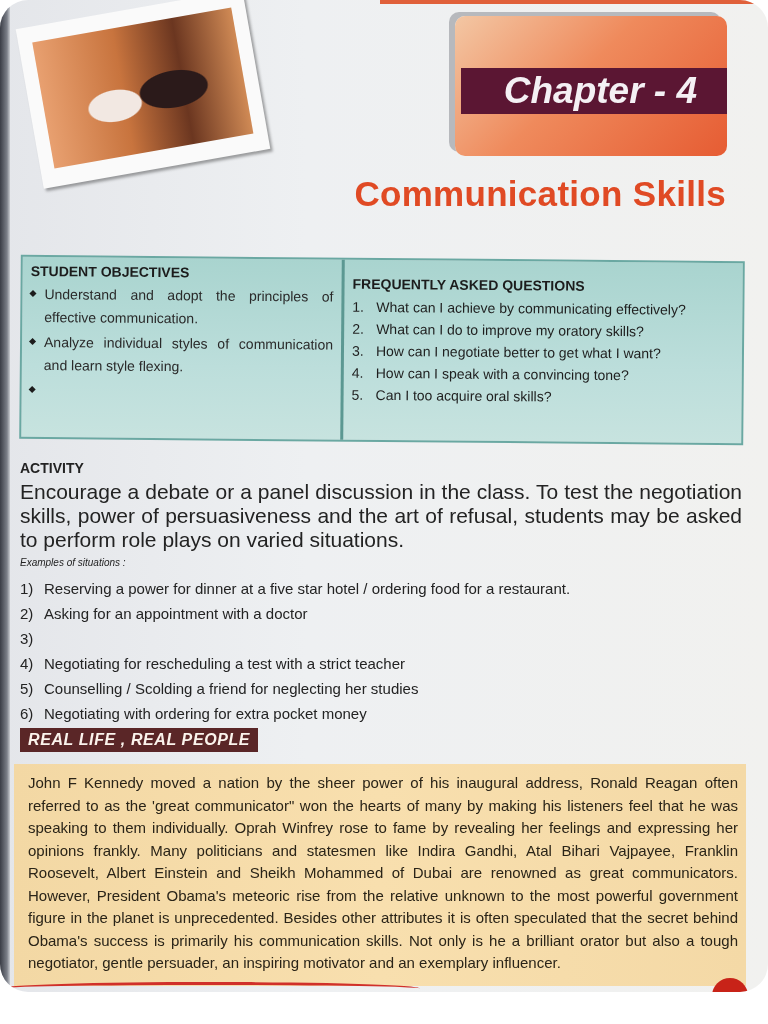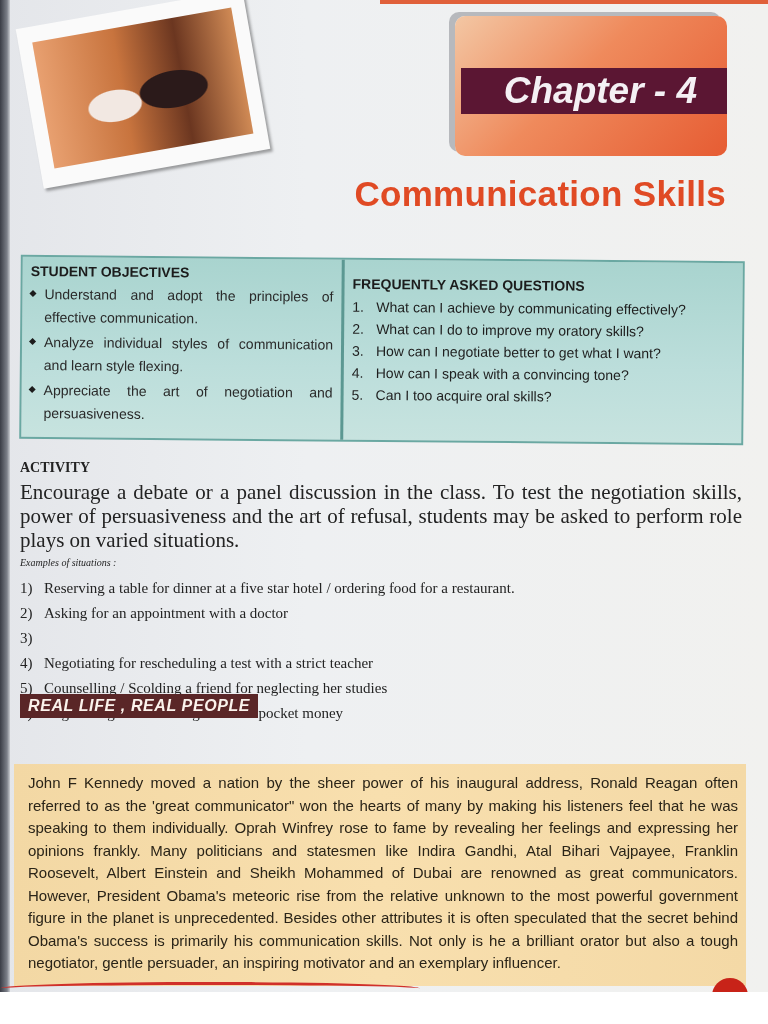--- a/index.html
+++ b/index.html
@@ -5,20 +5,21 @@
   html, body { margin:0; padding:0; }
   body {
     width:768px; height:1024px; position:relative; overflow:hidden;
     background:#ffffff;
     font-family:"Liberation Sans", sans-serif;
   }
   .page {
     position:absolute; left:0; top:0; width:768px; height:992px;
     background:linear-gradient(90deg,#e4e6ea 0%,#eef0f2 40%,#f1f1ef 100%);
     overflow:hidden;
+    border-radius:28px;
   }
   .spine {
     position:absolute; left:0; top:0; width:10px; height:992px;
     background:linear-gradient(90deg,#3a3d46,#7b7f88 70%,#c9ccd1);
   }
   .top-strip {
     position:absolute; left:380px; top:0; width:388px; height:4px;
     background:#e0603a;
   }
   .photo {
@@ -66,30 +67,30 @@
     position:relative; padding-left:14px; font-size:14px; line-height:23px; color:#2a2a2a;
     text-align:justify; margin-bottom:2px;
   }
   .obj-item .bullet {
     position:absolute; left:0; top:8px; width:5px; height:5px; background:#1c1c1c;
     transform:rotate(45deg);
   }
   .faq-item { display:flex; font-size:14px; line-height:22px; color:#1e1e1e; }
   .faq-item .num { width:24px; }
   .activity {
-    position:absolute; left:20px; top:460px; width:722px; color:#232323;font-family:Liberation Serif, serif;
+    position:absolute; left:20px; top:460px; width:722px; color:#232323;
   }
   .act-head { font-size:14px; font-weight:bold; margin-bottom:4px; }
   .act-text { font-size:21px; line-height:24px; text-align:justify; }
   .act-sub { font-size:10px; font-style:italic; line-height:22px; }
   .act-list { margin-top:2px; }
   .act-item { display:flex; font-size:15px; line-height:25px; }
   .act-item .num { width:24px; }
   .rl-tag {
-    position:absolute; left:20px; top:694px; height:24px; padding:0 8px;
+    position:absolute; left:20px; top:728px; height:24px; padding:0 8px;
     background:#5a2627; color:#fbf3ec; font-weight:bold; font-style:italic;
     font-size:16px; line-height:24px; letter-spacing:0.6px;
   }
   .rl-box {
     position:absolute; left:14px; top:764px; width:732px; height:222px;
     background:linear-gradient(90deg,#f3d8a4,#f8dfae 50%,#f4d9a6);
     padding:8px 8px 0 14px; box-sizing:border-box;
   }
   .rl-text {
     font-size:15px; line-height:22.5px; color:#2a2418; text-align:justify;
@@ -129,21 +130,20 @@
       <div class="obj-item">
         <span class="bullet"></span>
         <span>Understand and adopt the principles of effective communication.</span>
       </div>
       <div class="obj-item">
         <span class="bullet"></span>
         <span>Analyze individual styles of communication and learn style flexing.</span>
       </div>
       <div class="obj-item">
         <span class="bullet"></span>
-        <span>Appreciate the art of negotiation and persuasiveness.</span>
       </div>
     </div>
     <div class="faq-col">
       <div class="sec-head">FREQUENTLY ASKED QUESTIONS</div>
       <div class="faq-item">
         <span class="num">1.</span>
         <span>What can I achieve by communicating effectively?</span>
       </div>
       <div class="faq-item">
         <span class="num">2.</span>
@@ -164,21 +164,21 @@
     </div>
   </div>
 
   <div class="activity">
     <div class="act-head">ACTIVITY</div>
     <div class="act-text">Encourage a debate or a panel discussion in the class. To test the negotiation skills, power of persuasiveness and the art of refusal, students may be asked to perform role plays on varied situations.</div>
     <div class="act-sub">Examples of situations :</div>
     <div class="act-list">
       <div class="act-item">
         <span class="num">1)</span>
-        <span>Reserving a table for dinner at a five star hotel / ordering food for a restaurant.</span>
+        <span>Reserving a power for dinner at a five star hotel / ordering food for a restaurant.</span>
       </div>
       <div class="act-item">
         <span class="num">2)</span>
         <span>Asking for an appointment with a doctor</span>
       </div>
       <div class="act-item">
         <span class="num">3)</span>
       </div>
       <div class="act-item">
         <span class="num">4)</span>

